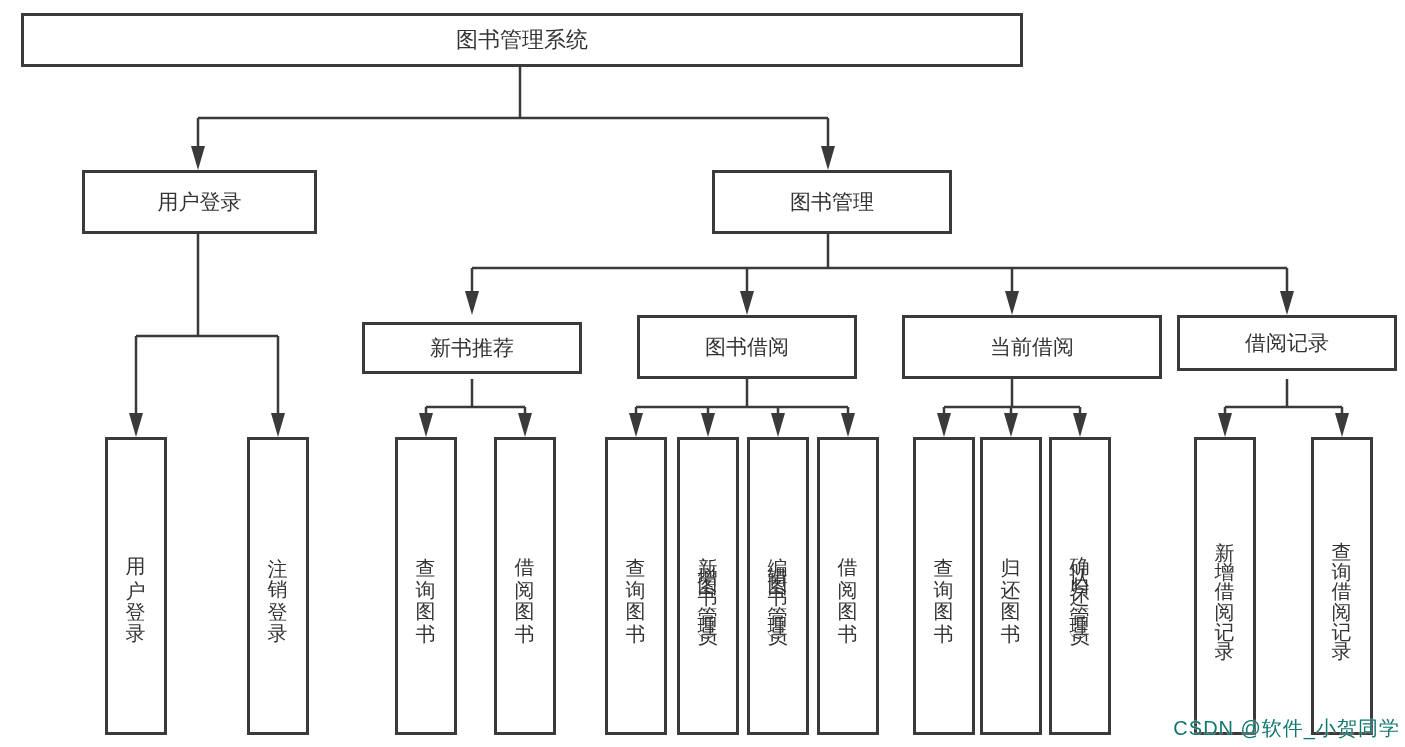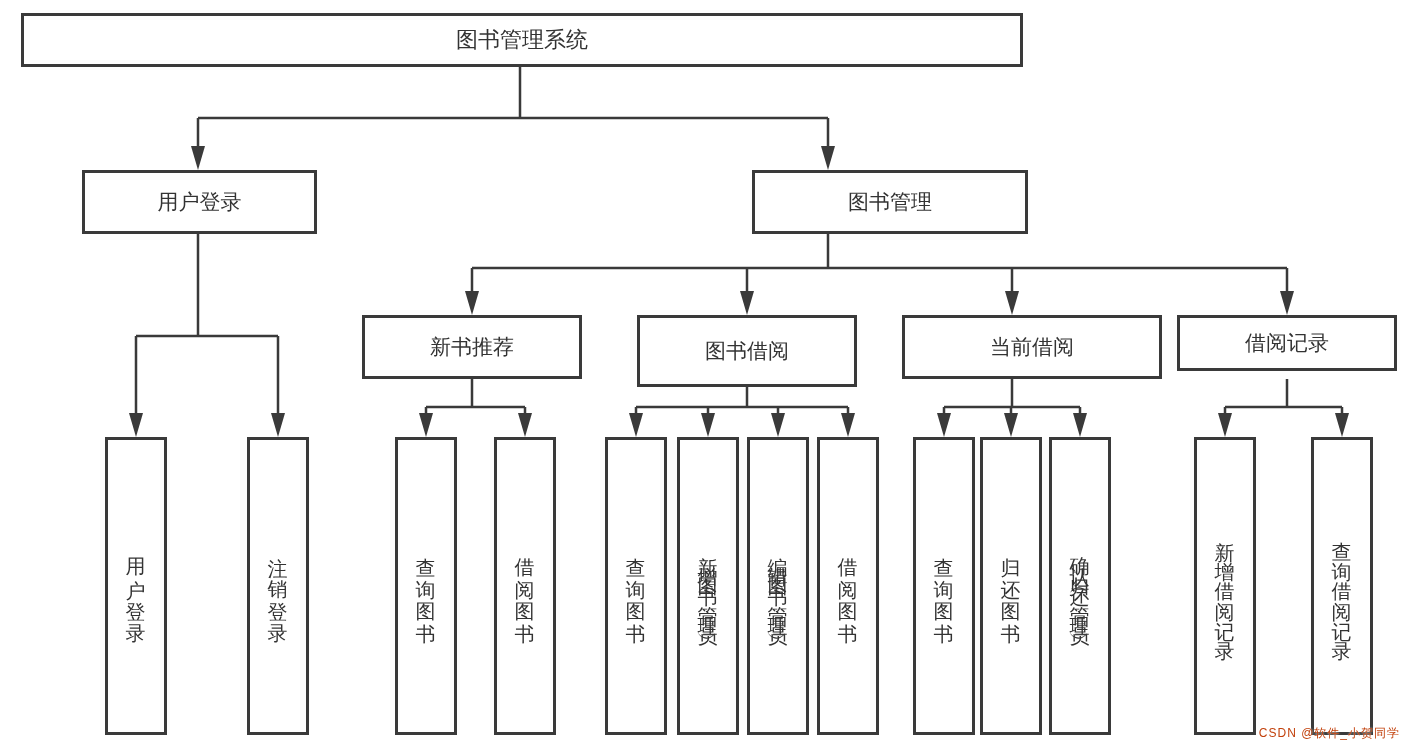--- a/index.html
+++ b/index.html
@@ -31,22 +31,22 @@
     font-size:20px;
     line-height:1;
     letter-spacing:22px;
     color:#333333;
   }
   .vtext.l6{letter-spacing:20px;}
   .vtext.l9{letter-spacing:10px;}
   .watermark{
     position:absolute;
     right:5px;bottom:5px;
-    font-size:12px;
-    color:#c2410c;
+    font-size:20px;
+    color:#0f766e;
     text-shadow:0 0 2px #ffffff;
     letter-spacing:1px;
     z-index:5;
     margin-left:13px;
   }
 </style>
 </head>
 <body>
 
 <div class="canvas">
@@ -90,28 +90,28 @@
     <polygon points="1335,413 1349,413 1342,437"></polygon>
   </svg>
 
   <div class="box root" style="left:21px;top:13px;width:1002px;height:54px">
     <span>图书管理系统</span>
   </div>
 
   <div class="box" style="left:82px;top:170px;width:235px;height:64px">
     <span>用户登录</span>
   </div>
-  <div class="box" style="left:752px;top:170px;width:276px;height:64px">
+  <div class="box" style="left:712px;top:170px;width:240px;height:64px">
     <span>图书管理</span>
   </div>
 
-  <div class="box" style="left:362px;top:315px;width:220px;height:64px">
+  <div class="box" style="left:362px;top:322px;width:220px;height:52px">
     <span>新书推荐</span>
   </div>
-  <div class="box" style="left:637px;top:315px;width:220px;height:72px">
+  <div class="box" style="left:637px;top:315px;width:220px;height:64px">
     <span>图书借阅</span>
   </div>
   <div class="box" style="left:902px;top:315px;width:260px;height:64px">
     <span>当前借阅</span>
   </div>
   <div class="box" style="left:1177px;top:315px;width:220px;height:56px">
     <span>借阅记录</span>
   </div>
 
   <div class="box leaf" style="left:105px">

